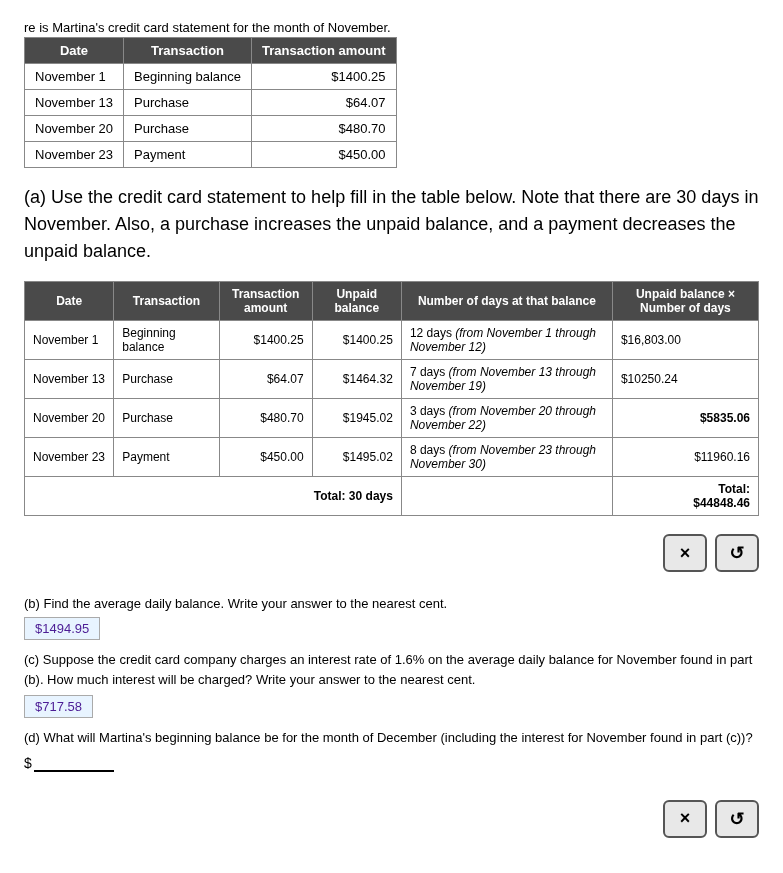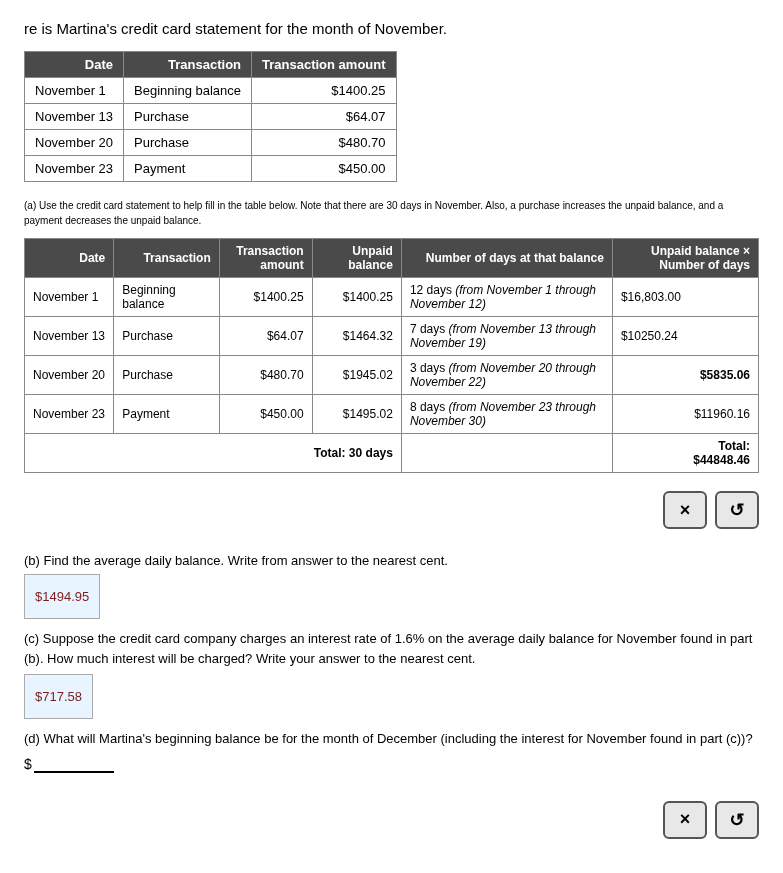--- a/index.html
+++ b/index.html
@@ -6,46 +6,46 @@
     body {
       font-family: Arial, sans-serif;
       font-size: 13px;
       background: #fff;
       color: #000;
       width: 783px;
       min-height: 873px;
       padding: 20px 24px;
     }
     .intro-text {
-      font-size: 15px;
-      margin-bottom: 14px;
+      font-size: 13px;
+      margin-bottom: 2px;
     }
     table {
       border-collapse: collapse;
       margin-bottom: 16px;
     }
     table th, table td {
       border: 1px solid #888;
       padding: 5px 10px;
       text-align: left;
       font-size: 13px;
     }
     table th {
       background: #4a4a4a;
       color: #fff;
       font-weight: bold;
-      text-align: right;
+      text-align: center;
     }
     table td {
       background: #fff;
     }
     .first-table td:nth-child(3) { text-align: right; }
     .section-label {
-      font-size: 10px;
-      margin-bottom: 10px;
+      font-size: 18px;
+      margin-bottom: 16px;
       line-height: 1.5;
     }
     .big-table th { font-size: 12px; padding: 5px 8px; }
     .big-table td { font-size: 12px; padding: 5px 8px; }
     .big-table td:nth-child(3),
     .big-table td:nth-child(4) { text-align: right; }
     .big-table td:nth-child(6) { text-align: right; }
     .total-label { text-align: center; font-weight: bold; }
     .button-row {
       display: flex;
@@ -67,24 +67,24 @@
       font-weight: bold;
     }
     .part-label {
       font-size: 13px;
       margin-bottom: 6px;
     }
     .answer-box {
       display: inline-block;
       background: #e8f4ff;
       border: 1px solid #aaa;
-      padding: 14px 10px;
+      padding: 3px 10px;
       font-size: 13px;
       margin-bottom: 10px;
-      color: #7f1d1d;
+      color: #4c1d95;
     }
     .part-c-text {
       font-size: 13px;
       margin-bottom: 6px;
       line-height: 1.5;
     }
     .part-d-text {
       font-size: 13px;
       margin-bottom: 6px;
       line-height: 1.5;
@@ -209,21 +209,21 @@
   </tfoot>
 </table>
 
 
 <div class="button-row">
   <button class="btn">×</button>
   <button class="btn">↺</button>
 </div>
 
 
-<p class="part-label">(b) Find the average daily balance. Write from answer to the nearest cent.</p>
+<p class="part-label">(b) Find the average daily balance. Write your answer to the nearest cent.</p>
 <div class="answer-box">$1494.95</div>
 
 
 <p class="part-c-text">(c) Suppose the credit card company charges an interest rate of 1.6% on the average daily balance for November found in part (b). How much interest will be charged? Write your answer to the nearest cent.</p>
 <div class="answer-box">$717.58</div>
 
 
 <p class="part-d-text">(d) What will Martina's beginning balance be for the month of December (including the interest for November found in part (c))?</p>
 <div class="input-answer">
   <span class="dollar-sign">$</span>

